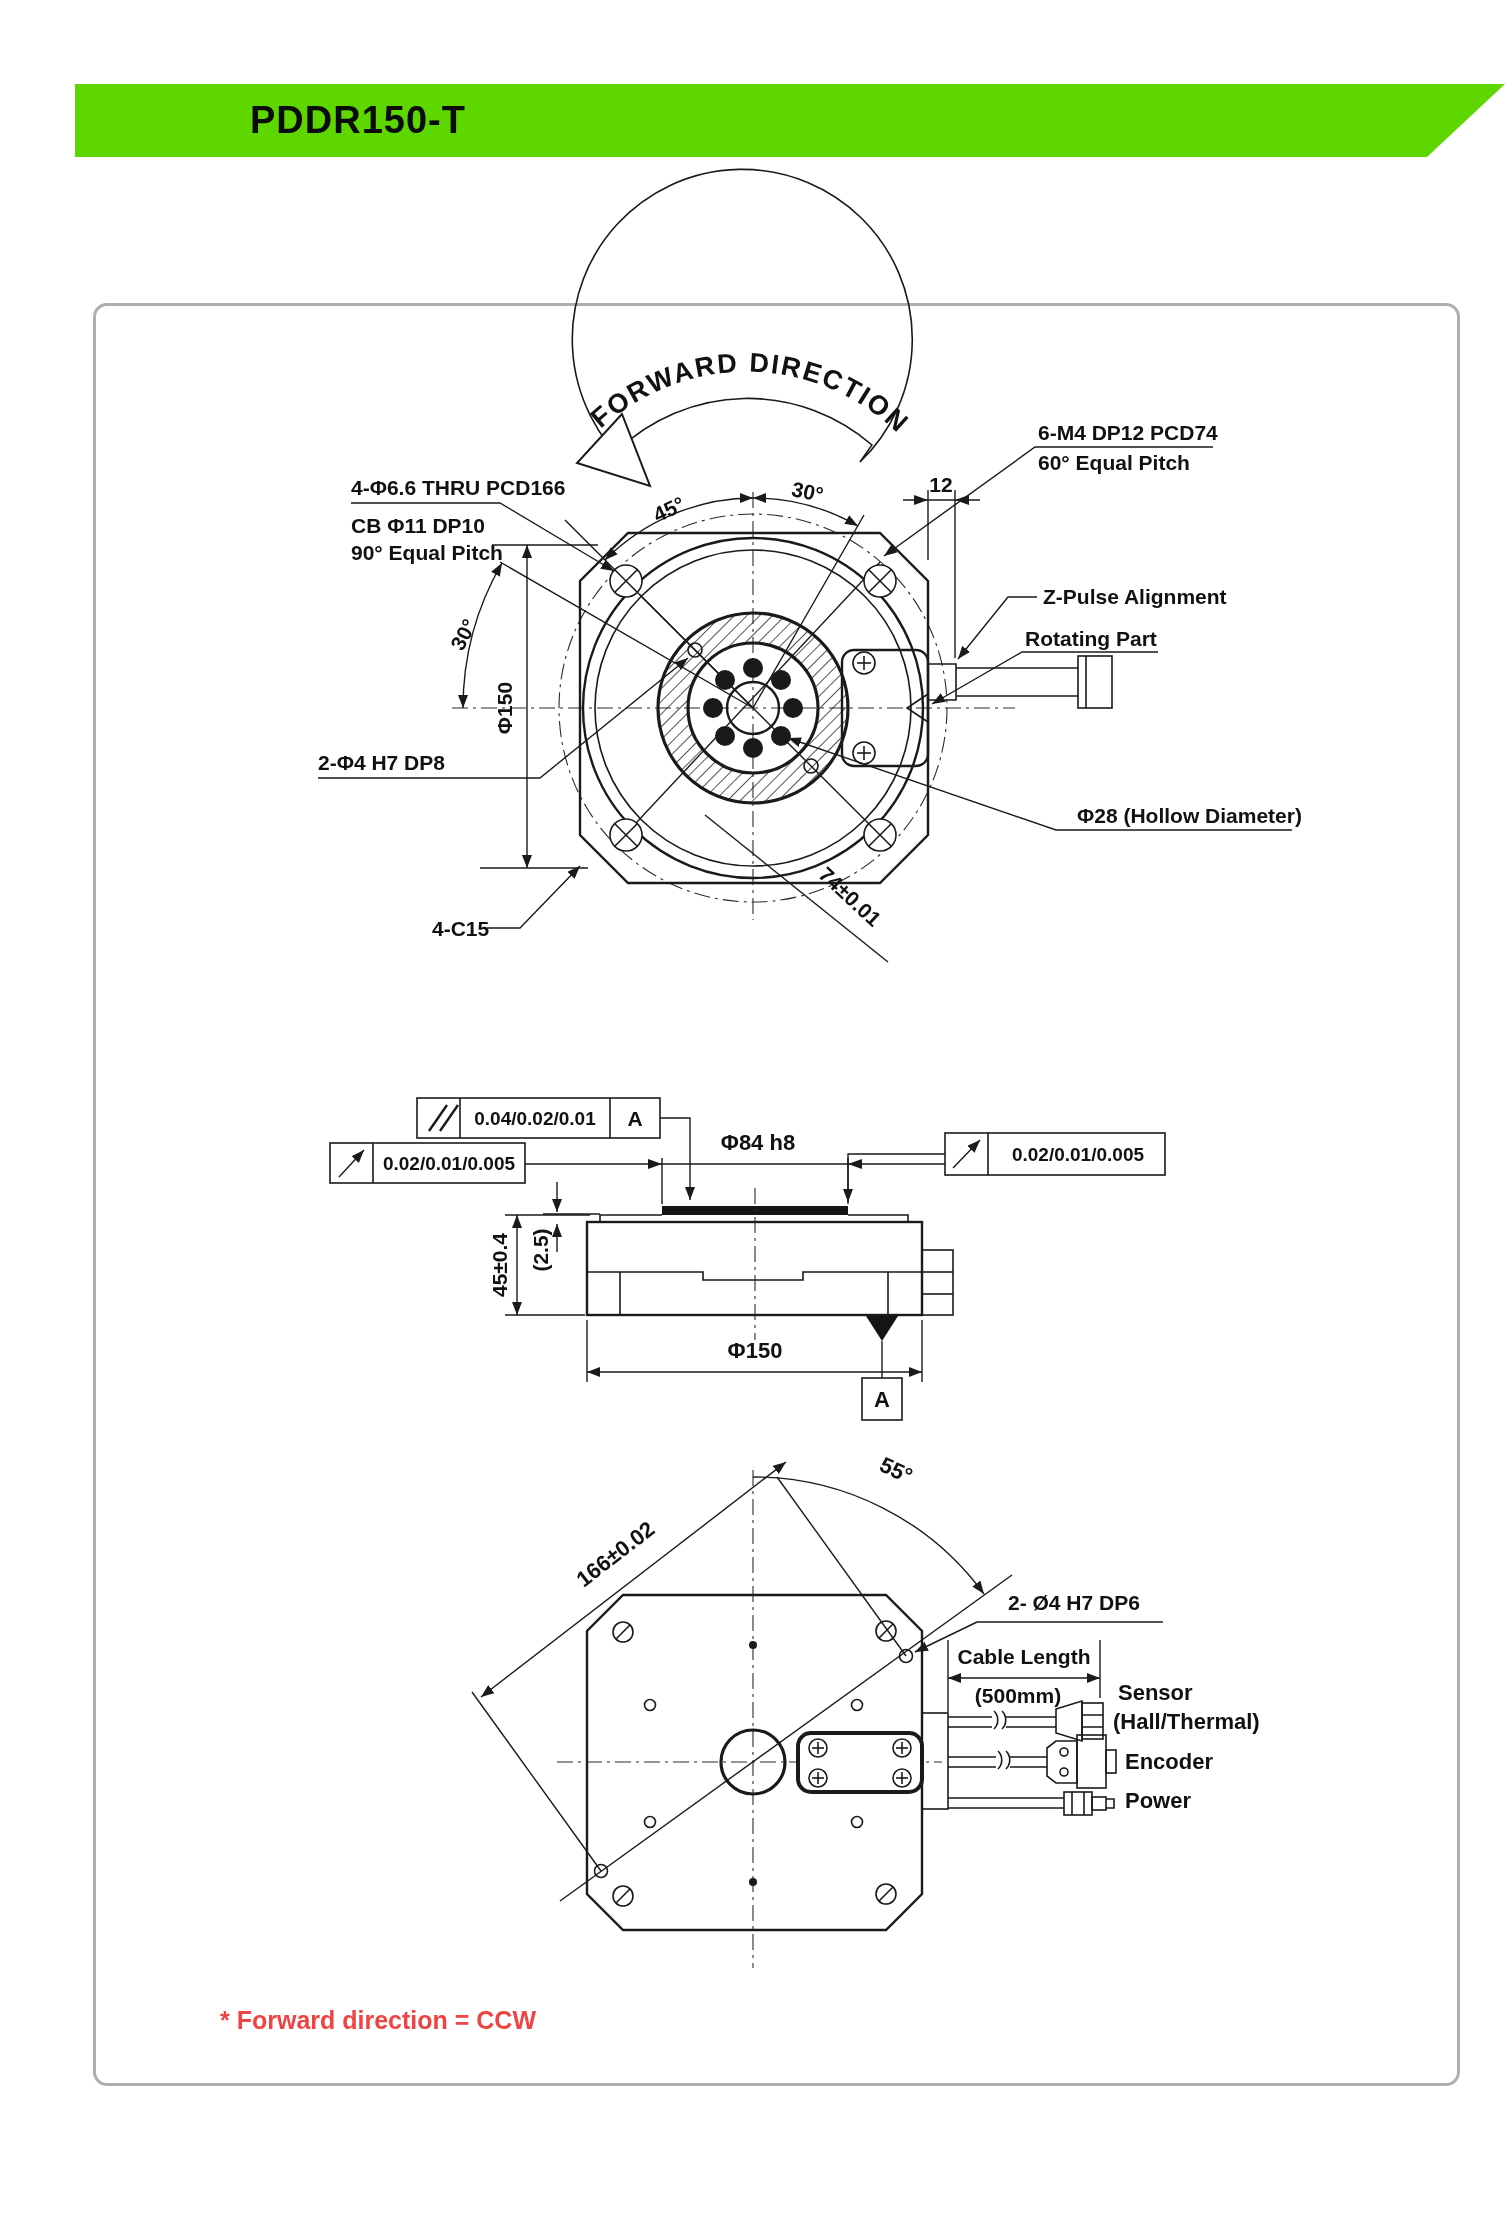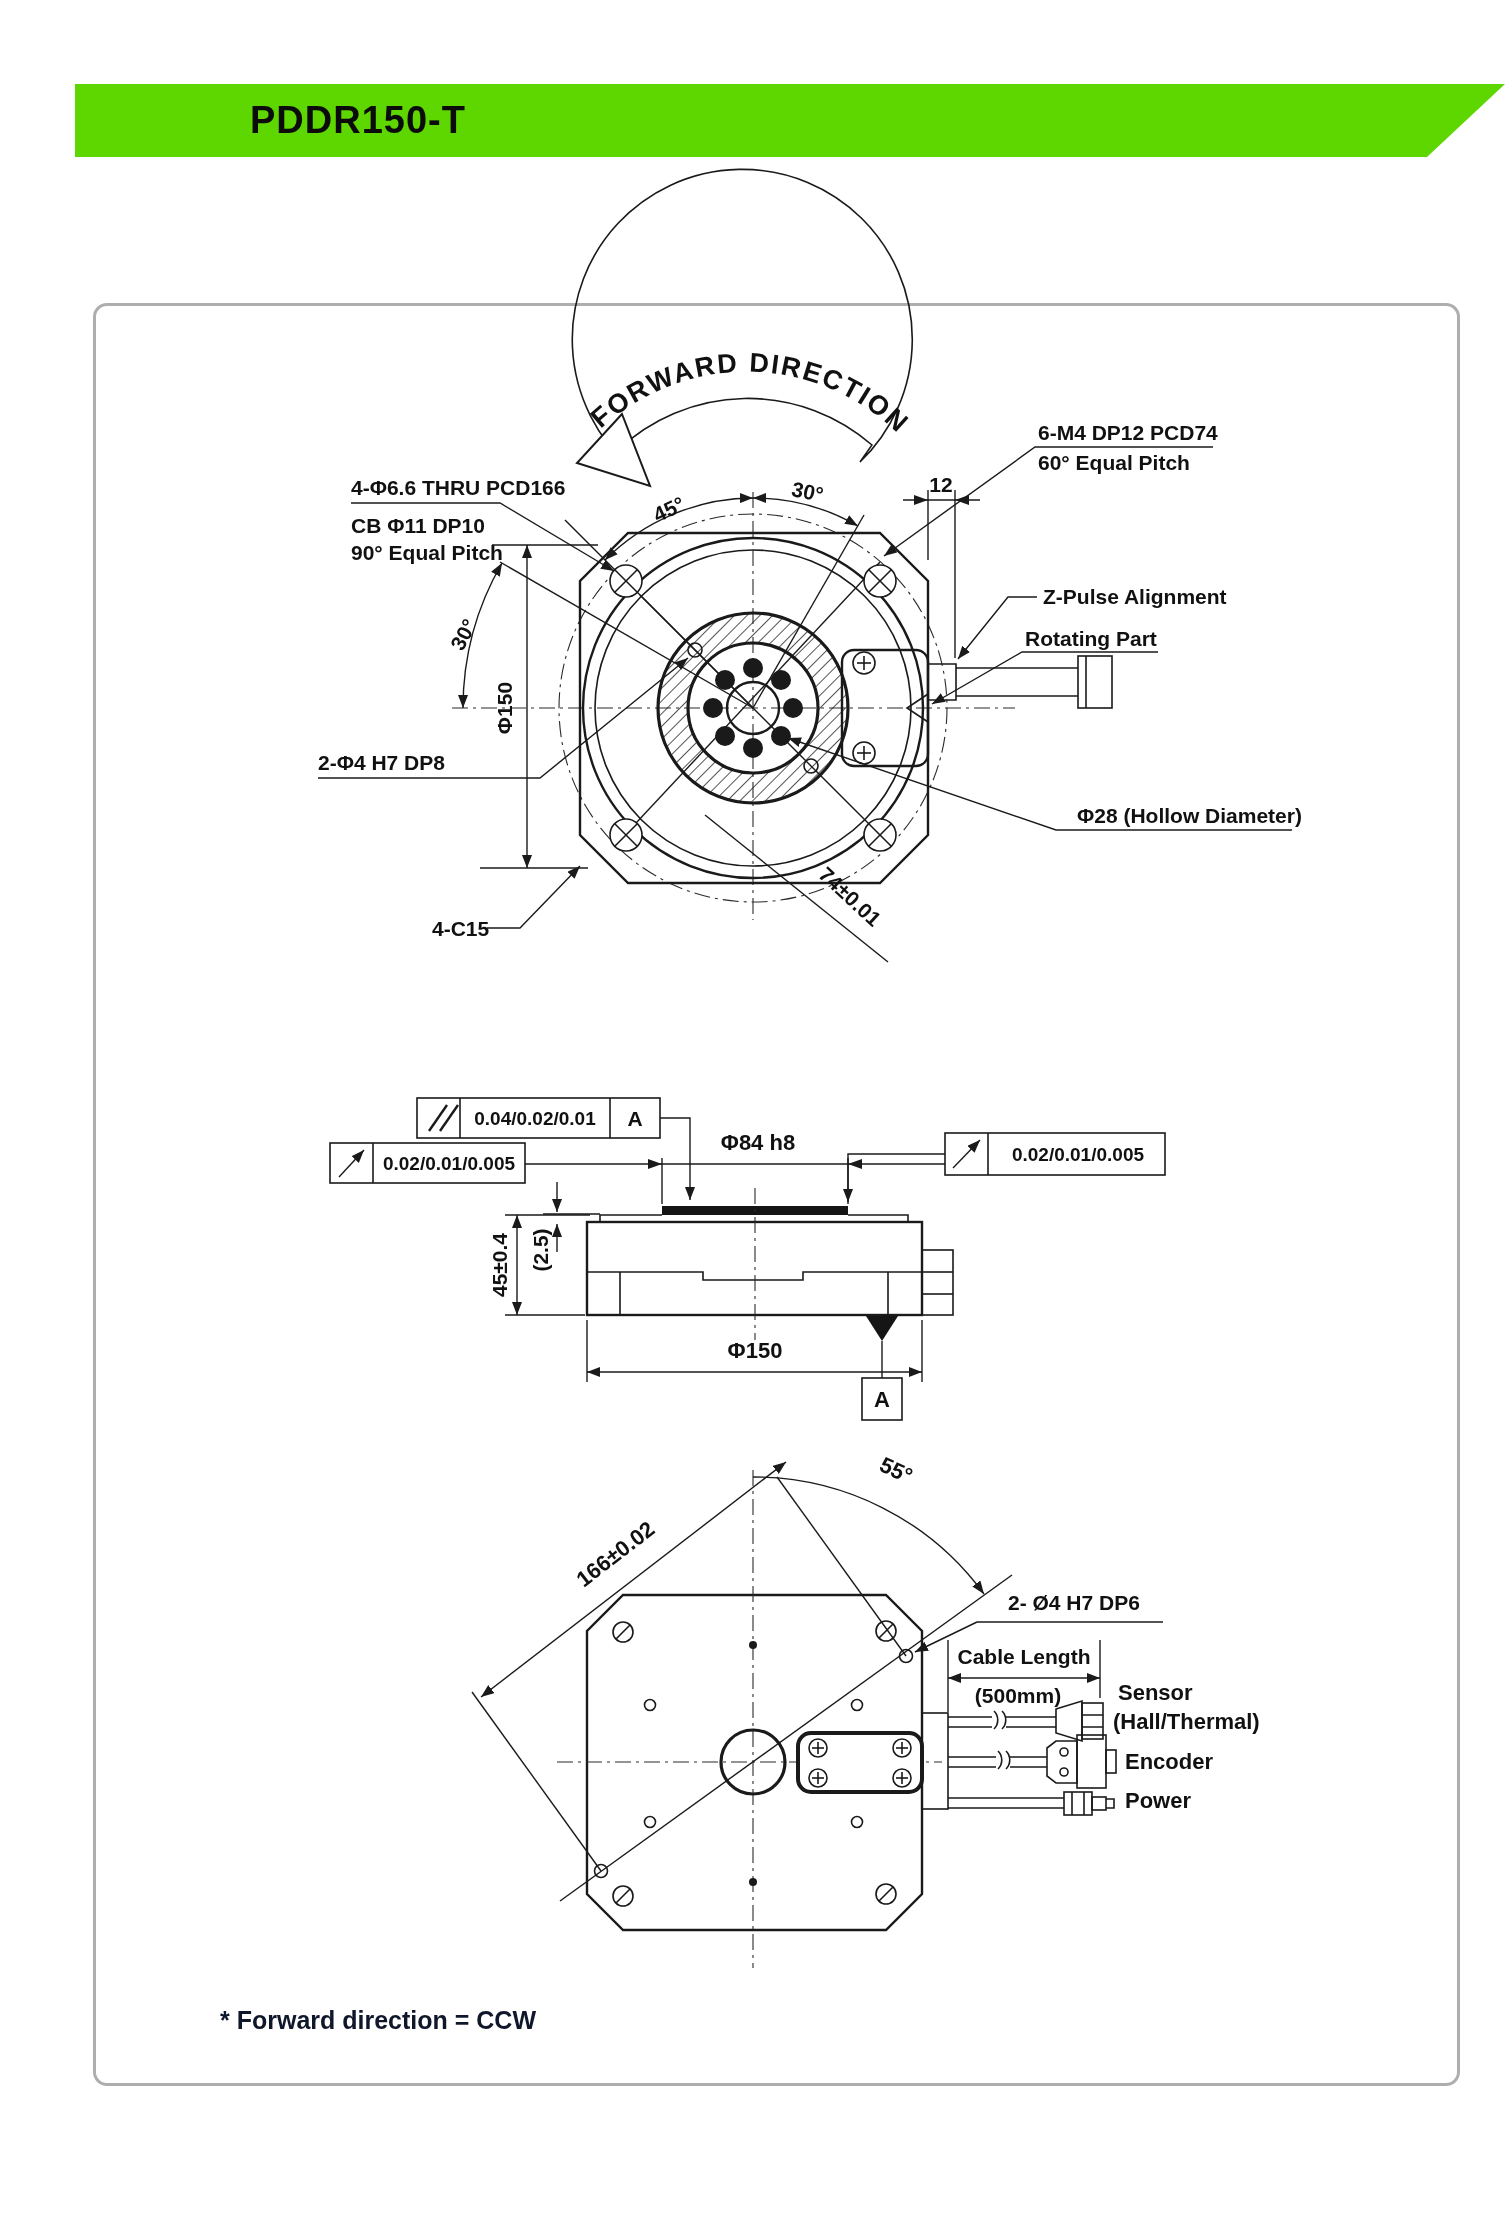--- a/index.html
+++ b/index.html
@@ -4,21 +4,21 @@
 <style>
   html,body{margin:0;padding:0;background:#ffffff;}
   #page{position:relative;width:1512px;height:2240px;background:#fff;overflow:hidden;
         font-family:"Liberation Sans",sans-serif;padding-left:22px;}
   #banner{position:absolute;left:75px;top:84px;width:1430px;height:73px;background:#5ed600;
           clip-path:polygon(0 0,100% 0,calc(100% - 78px) 100%,0 100%);}
   #banner .title{position:absolute;left:175px;top:0;height:73px;line-height:73px;
           font-size:38px;font-weight:700;color:#0b0b0b;letter-spacing:1px;}
   #frame{position:absolute;left:93px;top:303px;width:1367px;height:1783px;
          border:3px solid #aeaeae;border-radius:14px;background:#fff;box-sizing:border-box;}
-  #note{position:absolute;left:220px;top:2006px;font-size:25px;font-weight:700;color:#0f172a;}
+  #note{position:absolute;left:220px;top:2006px;font-size:25px;font-weight:700;color:#ef4444;}
   svg{position:absolute;left:0;top:0;}
   .ln{stroke:#1a1a1a;stroke-width:1.6;fill:none;}
   .ln2{stroke:#1a1a1a;stroke-width:2.4;fill:none;}
   .ln3{stroke:#1a1a1a;stroke-width:3.2;fill:none;}
   .dim{stroke:#1a1a1a;stroke-width:1.4;fill:none;}
   .cl{stroke:#2a2a2a;stroke-width:1.1;fill:none;stroke-dasharray:16 5 3 5;}
   .t{font:700 21px "Liberation Sans",sans-serif;fill:#111;}
   .t19{font:700 19px "Liberation Sans",sans-serif;fill:#111;}
   .t22{font:700 22px "Liberation Sans",sans-serif;fill:#111;}
   .tm{text-anchor:middle;}

